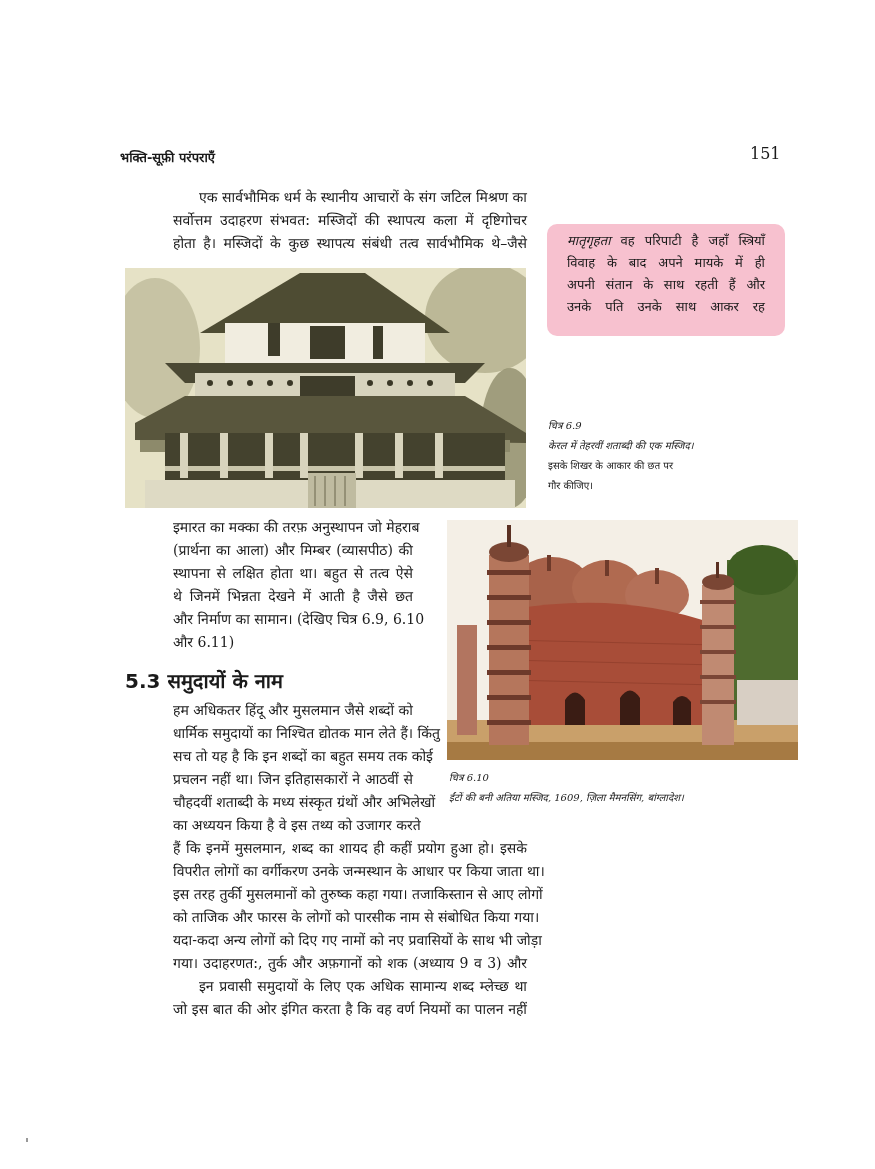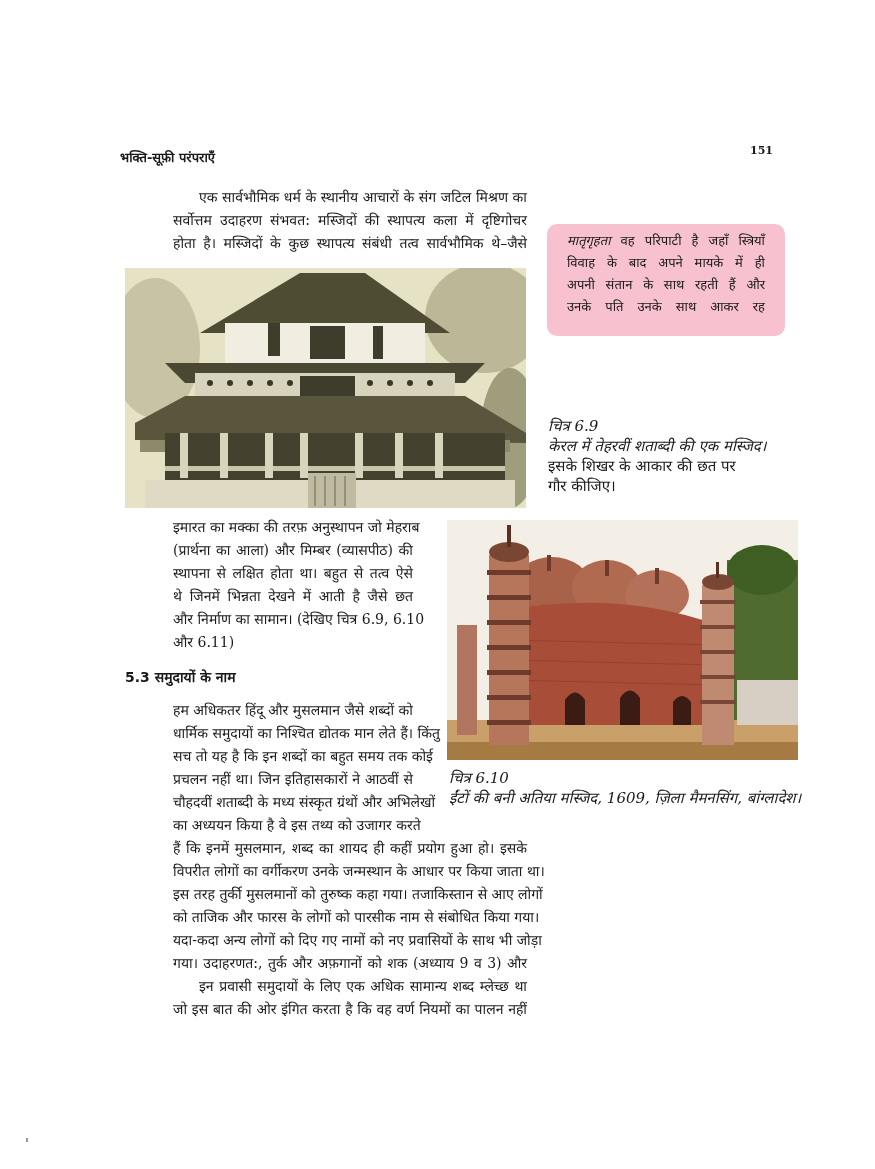--- a/index.html
+++ b/index.html
@@ -5,47 +5,47 @@
   html, body { margin: 0; padding: 0; }
   body {
     width: 875px; height: 1169px; background: #ffffff; position: relative; overflow: hidden;
     font-family: "DejaVu Serif", "Liberation Serif", serif; color: #1a1a1a;
   }
   .abs { position: absolute; }
   .running-head {
     left: 120px; top: 148px; font-size: 13px; font-weight: bold; font-family: "DejaVu Sans", sans-serif;
   }
   .page-number {
-    left: 750px; top: 144px; font-size: 11px; font-weight: bold; font-family: "DejaVu Serif", serif;
+    left: 750px; top: 144px; font-size: 16px; font-weight: normal; font-family: "DejaVu Serif", serif;
   }
   .para {
     font-size: 14px; line-height: 23px; text-align: justify; text-align-last: justify;
   }
   .para .line { display: block; white-space: nowrap; text-align: justify; text-align-last: justify; margin-left: 48px; }
   .para .line.last { text-align-last: left; }
   .indent { text-indent: 26px; }
   .p1 { left: 125px; top: 186px; width: 402px; }
   .p2 { left: 125px; top: 516px; width: 288px; }
   .p3 { left: 125px; top: 699px; width: 288px; }
   .p4 { left: 125px; top: 837px; width: 402px; }
   .section-heading {
-    left: 125px; top: 667px; font-size: 14px; font-weight: bold; font-family: "DejaVu Sans", sans-serif;
+    left: 125px; top: 667px; font-size: 20px; font-weight: bold; font-family: "DejaVu Sans", sans-serif;
   }
   .sidebar-note {
     left: 547px; top: 188px; width: 238px; height: 112px; background: #f7c1cf;
     border-radius: 10px; box-sizing: border-box; padding: 6px 20px 0 20px;
     font-size: 13px; line-height: 22px; margin-top: 36px;
   }
   .sidebar-note .line { display: block; white-space: nowrap; text-align: justify; text-align-last: justify; }
   .sidebar-note .line.last { text-align-last: left; }
   .sidebar-note em { font-style: italic; }
   .figure { overflow: hidden; }
   .fig1 { left: 125px; top: 268px; width: 401px; height: 240px; }
   .fig2 { left: 447px; top: 520px; width: 351px; height: 240px; }
-  .caption { font-size: 15px; line-height: 20px; }
+  .caption { font-size: 10px; line-height: 20px; }
   .caption .num { font-style: italic; display: block; }
   .caption .italic { font-style: italic; }
   .cap1 { left: 548px; top: 416px; width: 250px; }
   .cap2 { left: 449px; top: 768px; width: 360px; }
   .corner-mark { left: 26px; top: 1138px; width: 2px; height: 4px; background: #999; }
 </style>
 </head>
 <body>
 
 <div class="abs running-head">भक्ति-सूफ़ी परंपराएँ</div>

